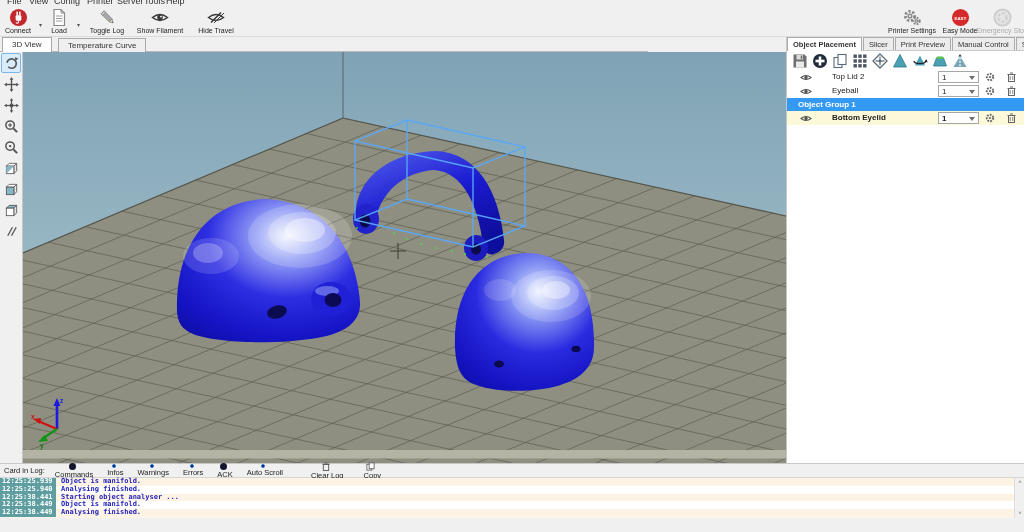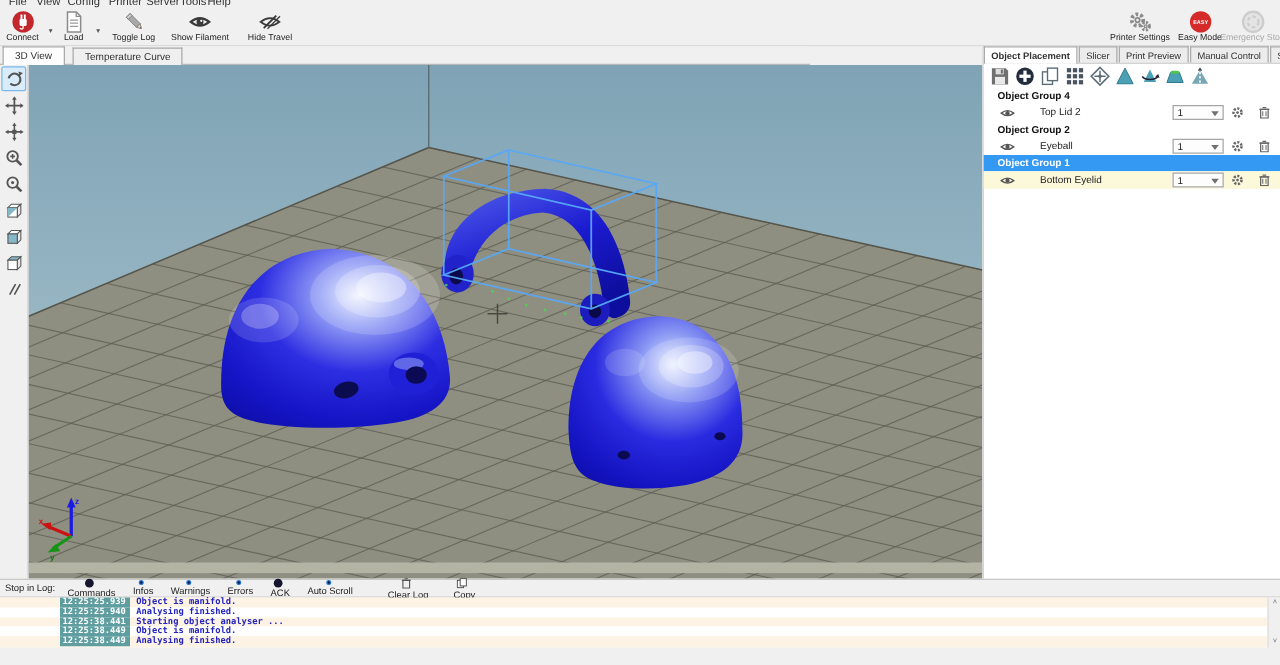--- a/index.html
+++ b/index.html
@@ -34,38 +34,38 @@
   #right-panel { position:absolute; top:37px; left:786px; width:238px; height:426px; background:#ffffff; border-left:1px solid #c6c6c6; }
   #rp-tabs { position:relative; height:14px; background:#f0f0f0; border-bottom:1px solid #c9c9c9; white-space:nowrap; }
   .rtab { display:inline-block; height:13px; font-size:7.5px; line-height:13px; padding:0 5px; border:1px solid #ababab; border-bottom:none; background:#ececec; color:#333; margin-right:1px; vertical-align:top; }
   .rtab.active { background:#ffffff; height:14px; font-weight:bold; }
   #rp-toolbar { height:19px; display:flex; align-items:center; gap:3px; padding-left:4px; background:#fff; }
   .rp-ic { width:17px; height:17px; display:flex; align-items:center; justify-content:center; }
   #object-list { position:relative; font-size:8px; }
   .grp-header { height:13px; line-height:13px; font-weight:bold; padding-left:11px; color:#111; background:#fff; }
   .grp-header.selected { background:var(--accent_blue,#3399f3); color:#fff; }
   .obj-row { position:relative; height:14px; background:#fff; }
-  .obj-row.hl { background:var(--highlight_row,#fcf8da); }
+  .obj-row.hl { background:var(--highlight_row,#fcf8da);font-weight:bold; }
   .obj-row .eye { position:absolute; left:13px; top:3px; }
   .obj-row .oname { position:absolute; left:45px; top:2px; color:#222; }
   .combo { position:absolute; left:151px; top:1px; width:41px; height:12px; border:1px solid #a6a6a6; background:#fdfdfd; font-size:8px; }
   .combo .cval { position:absolute; left:3px; top:1px; }
   .combo .chev { position:absolute; right:3px; top:4px; width:0; height:0; border-left:3px solid transparent; border-right:3px solid transparent; border-top:4px solid #707070; }
   .row-gear { position:absolute; left:198px; top:2px; }
   .row-trash { position:absolute; left:220px; top:2px; }
   
   #log-section { position:absolute; top:463px; left:0; width:1024px; height:55px; background:#fdf5ea; border-top:1px solid #c8c8c8; }
   #log-toolbar { height:14px; background:#f0f0f0; border-bottom:1px solid #d5d5d5; display:flex; align-items:center; font-size:7.5px; color:#222; }
   #log-toolbar .gap { width:14px; }
   .ltoggle { display:flex; align-items:center; margin-right:14px;flex-direction:column; }
   .ltoggle .dot { width:7px; height:7px; border-radius:50%; margin-right:3px; }
   .dot-dark { background:#15152e; }
   .dot-blue { background:#11113a; border:1.5px solid #2277dd; width:4px !important; height:4px !important; }
   #log-rows { position:absolute; top:14px; left:0; right:10px; bottom:0; font-family:"DejaVu Sans Mono", monospace; font-size:7px; font-weight:bold; }
-  .log-row { display:flex; height:7.8px; line-height:7.8px;padding-left:48px; }
+  .log-row { display:flex; height:7.8px; line-height:7.8px; }
   .log-row:nth-child(odd) { background:#fdf3e4; }
   .log-row:nth-child(even) { background:#ffffff; }
   .log-time { width:56px; background:var(--timestamp_bg,#5f9ea0); color:#fff; padding-left:2px; flex:none; }
   .log-msg { color:var(--log_text,#2424bd); padding-left:5px; white-space:nowrap; }
   #log-scroll { position:absolute; top:14px; right:0; width:10px; bottom:0; background:#f0f0f0; border-left:1px solid #ddd; }
   #log-scroll .arr { position:absolute; left:0; width:10px; height:9px; font-size:6px; line-height:9px; text-align:center; color:#707070; }
   
   #statusbar { position:absolute; top:518px; left:0; right:0; height:14px; background:#f0f0f0; border-top:1px solid #cfcfcf; font-size:9px; color:#333; }
   #status-conn { position:absolute; left:4px; top:2px; }
   #status-state { position:absolute; left:893px; top:3px; font-size:8px; color:#555; }
@@ -492,21 +492,20 @@
       <span class="rp-ic">
           <svg width="16" height="16" viewBox="0 0 16 16">
             <polygon points="8,3 14.5,14 1.5,14" fill="#77a6b5"></polygon>
             <line x1="8" y1="1" x2="8" y2="15" stroke="#fff" stroke-width="1.2" stroke-dasharray="2 1.4"></line>
             <polygon points="8,1 6.2,3.6 9.8,3.6" fill="#37474f"></polygon>
           </svg>
         </span>
     </div>
 
     <div id="object-list">
-      <div class="grp-header">Object Group 4</div>
       <div class="obj-row">
         <span class="eye"><svg width="12" height="9" viewBox="0 0 12 9">
               <path d="M1,4.5 Q6,0.5 11,4.5 Q6,8.5 1,4.5 Z" fill="none" stroke="#555" stroke-width="1.1"></path>
               <circle cx="6" cy="4.5" r="1.7" fill="#555"></circle>
             </svg></span>
         <span class="oname">Top Lid 2</span>
         <span class="combo">
             <span class="cval">1</span>
             <b class="chev"></b>
           </span>
@@ -515,21 +514,20 @@
               <circle cx="5" cy="5" r="1.1" fill="#666"></circle>
             </svg></span>
         <span class="row-trash"><svg width="9" height="10" viewBox="0 0 9 10">
               <rect x="1.5" y="2.5" width="6" height="7" fill="none" stroke="#666" stroke-width="1"></rect>
               <line x1="0.5" y1="2.5" x2="8.5" y2="2.5" stroke="#666" stroke-width="1"></line>
               <line x1="3.2" y1="4" x2="3.2" y2="8" stroke="#666" stroke-width="0.8"></line>
               <line x1="5.8" y1="4" x2="5.8" y2="8" stroke="#666" stroke-width="0.8"></line>
               <line x1="3" y1="1" x2="6" y2="1" stroke="#666" stroke-width="1"></line>
             </svg></span>
       </div>
-      <div class="grp-header">Object Group 2</div>
       <div class="obj-row">
         <span class="eye"><svg width="12" height="9" viewBox="0 0 12 9">
               <path d="M1,4.5 Q6,0.5 11,4.5 Q6,8.5 1,4.5 Z" fill="none" stroke="#555" stroke-width="1.1"></path>
               <circle cx="6" cy="4.5" r="1.7" fill="#555"></circle>
             </svg></span>
         <span class="oname">Eyeball</span>
         <span class="combo">
             <span class="cval">1</span>
             <b class="chev"></b>
           </span>
@@ -566,21 +564,21 @@
               <line x1="3.2" y1="4" x2="3.2" y2="8" stroke="#666" stroke-width="0.8"></line>
               <line x1="5.8" y1="4" x2="5.8" y2="8" stroke="#666" stroke-width="0.8"></line>
               <line x1="3" y1="1" x2="6" y2="1" stroke="#666" stroke-width="1"></line>
             </svg></span>
       </div>
     </div>
   </div>
 
   <div id="log-section">
     <div id="log-toolbar">
-      <span style="margin-left:4px;margin-right:10px">Stop in Log:</span>
+      <span style="margin-left:4px;margin-right:10px">Card in Log:</span>
       <span class="ltoggle">
           <i class="dot dot-dark"></i>
           <span>Commands</span>
         </span>
       <span class="ltoggle">
           <i class="dot dot-blue"></i>
           <span>Infos</span>
         </span>
       <span class="ltoggle">
           <i class="dot dot-blue"></i>

